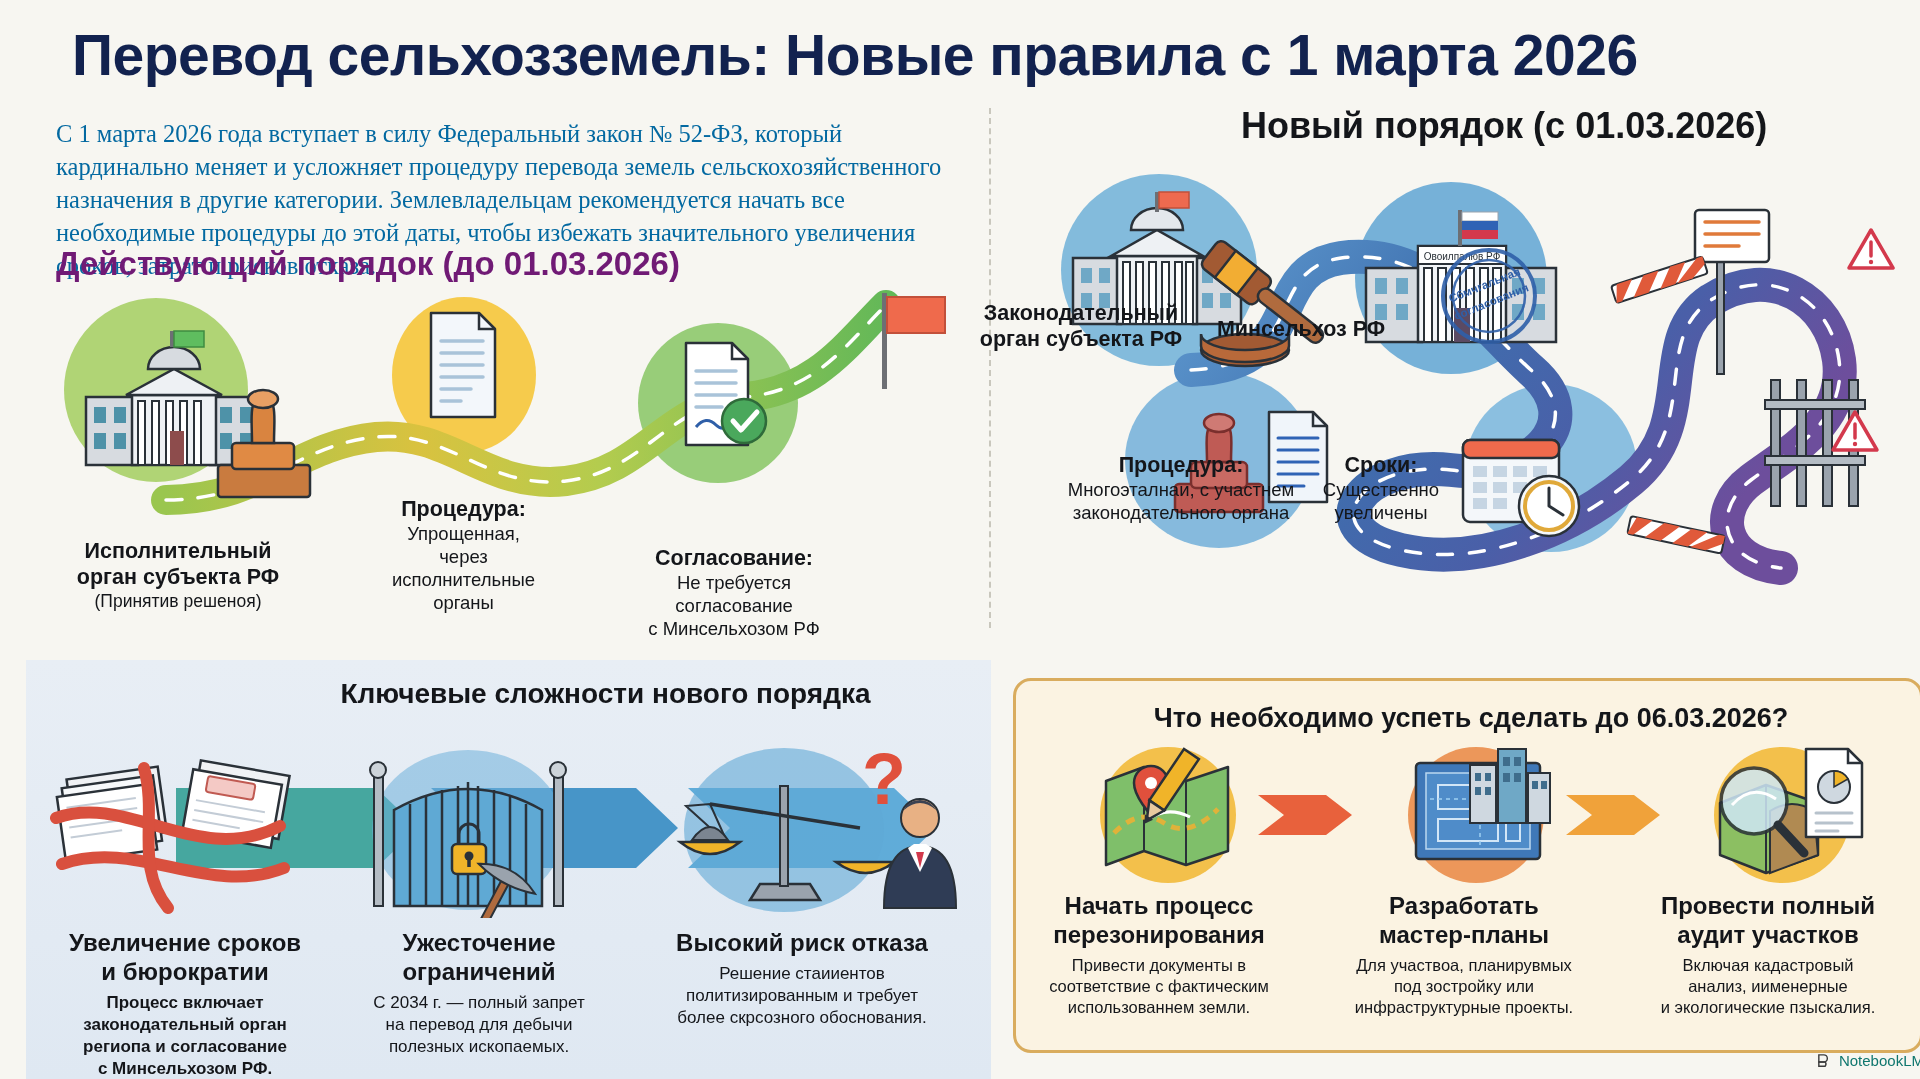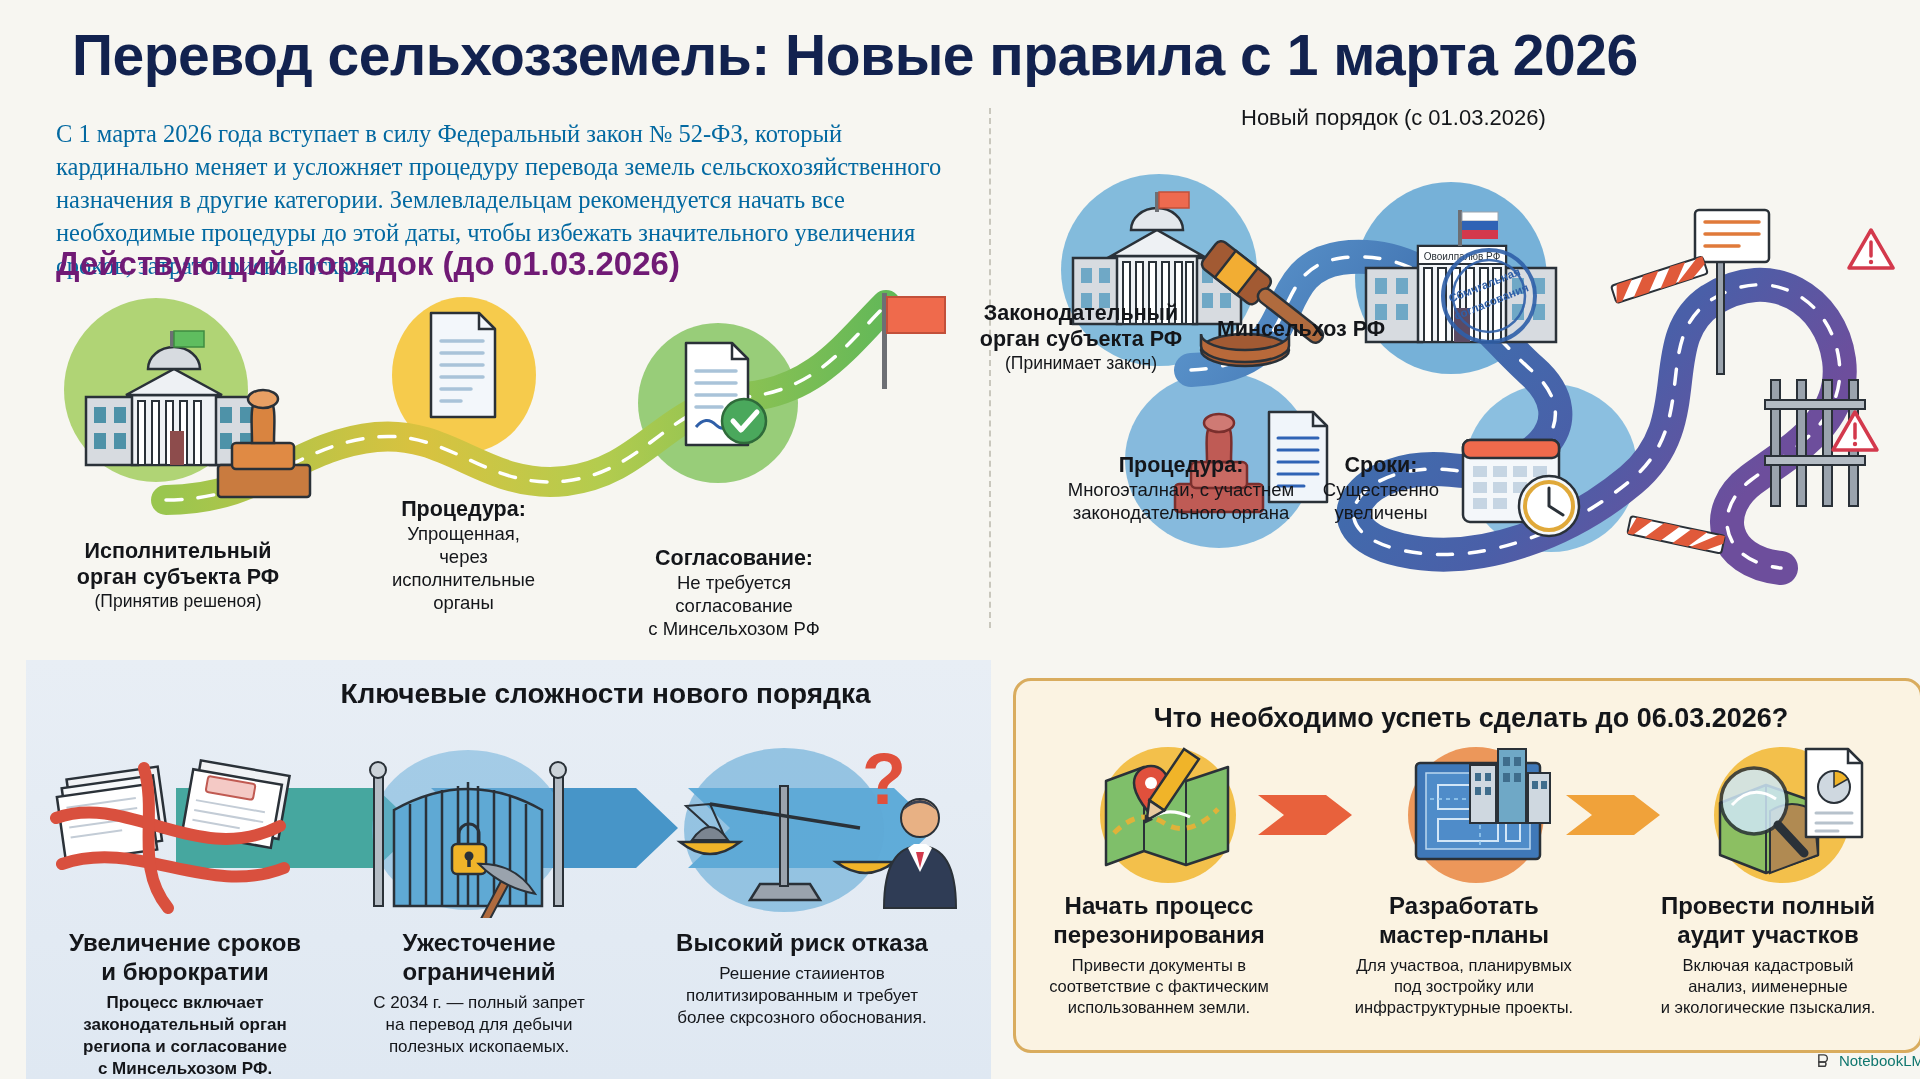--- a/index.html
+++ b/index.html
@@ -34,21 +34,21 @@
 
   
   .lbl { position: absolute; text-align: center; color: #14161a; }
   .lbl .t1 { font-size: 21.5px; font-weight: bold; line-height: 26px; }
   .lbl .t2 { font-size: 18.5px; line-height: 23px; font-weight: normal; }
   .lbl .t3 { font-size: 17.5px; line-height: 22px; }
 
   
   .q-topright { position: absolute; left: 965px; top: 100px; width: 955px; height: 560px; background: #f7f6f1; }
   .sec-head-right {
-    position: absolute; font-size: 22px; font-weight: normal; color: #14161a;
+    position: absolute; font-size: 36px; font-weight: bold; color: #14161a;
   }
 
   
   .q-botleft {
     position: absolute; left: 0; top: 660px; width: 965px; height: 419px;
     background: linear-gradient(180deg,#e8eef5 0%, #dfe8f2 100%);
   }
   .q-botleft h2 {
     position: absolute; left: 0; top: 18px; width: 1159px; text-align: center;
     font-size: 28px; font-weight: bold; color: #14161a;
@@ -378,21 +378,20 @@
         <g transform="rotate(12)">
           <rect x="0" y="0" width="96" height="18" rx="3" fill="#ffffff" stroke="#2a3138" stroke-width="2"></rect>
           <path d="M6,0 h16 l-16,18 h-6 z M34,0 h16 l-16,18 h-16 z M62,0 h16 l-16,18 h-16 z M90,0 h6 v8 l-16,10 h-16 z" fill="#e05a3a"></path>
         </g>
       </g>
     </svg>
 
     <div class="lbl" style="left:-120px; top:200px; width:420px;">
       <div class="t1">Законодательный</div>
       <div class="t1">орган субъекта РФ</div>
-      <div class="t3">(Принимает закон)</div>
     </div>
 
     <div class="lbl" style="left:150px; top:216px; width:320px;">
       <div class="t1">Минсельхоз РФ</div>
     </div>
 
     <div class="lbl" style="left:-20px; top:352px; width:420px;">
       <div class="t1">Процедура:</div>
       <div class="t2" style="white-space:pre-line;text-align:center;">Многоэталнаи, с участнем
 законодательного органа</div>

